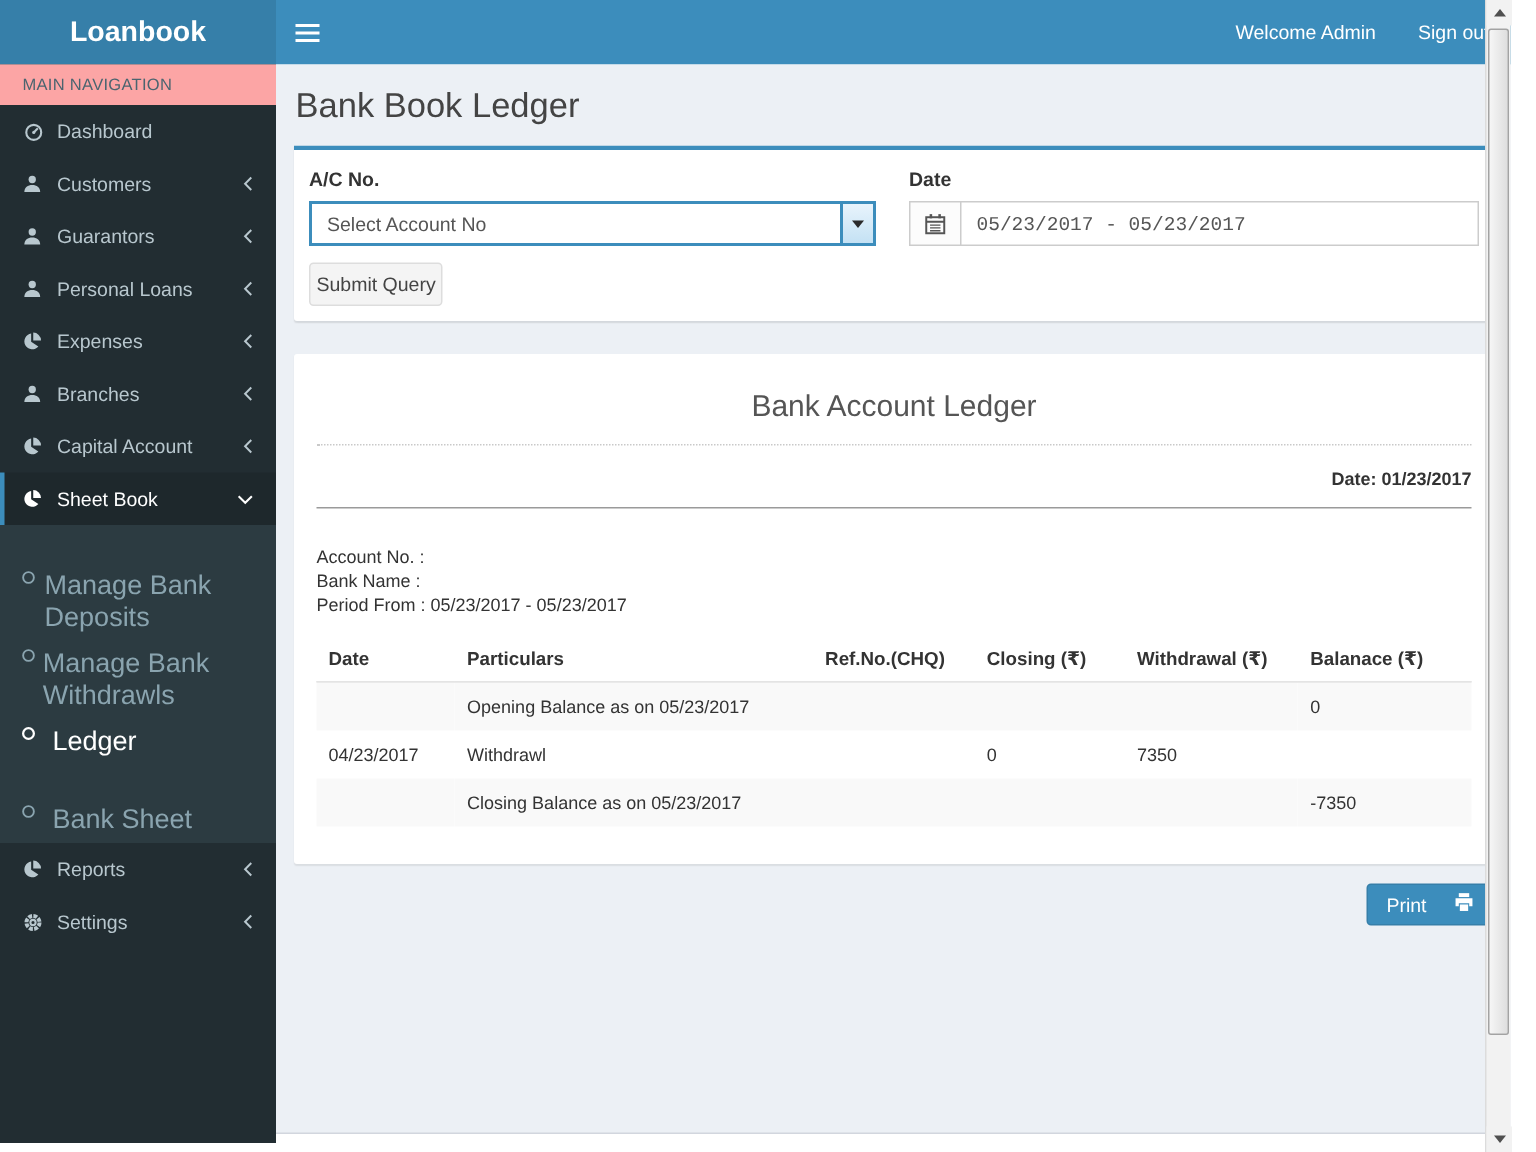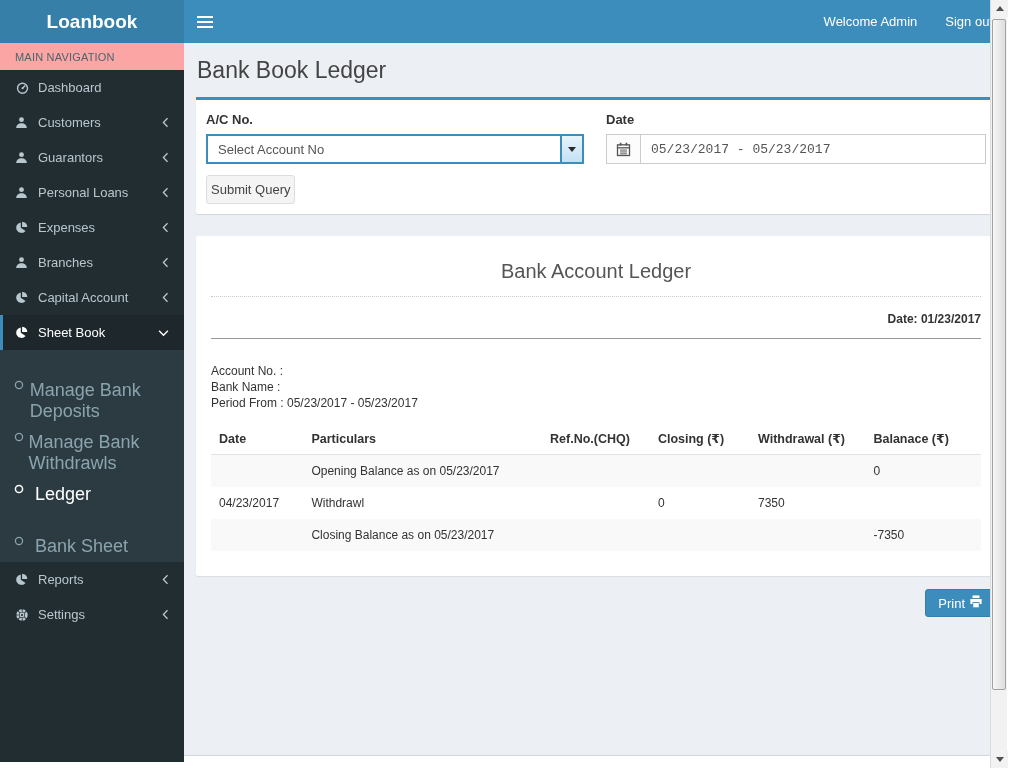--- a/index.html
+++ b/index.html
@@ -78,21 +78,21 @@
   .meta-line { font-size:12px; color:#333; line-height:16px; }
   table.ledger { width:100%; border-collapse:collapse; margin-top:12px; font-size:12px; color:#333; }
   table.ledger th { text-align:left; font-weight:bold; padding:8px; font-size:12.5px;
           border-bottom:1px solid #e4e4e4; }
   table.ledger td { padding:9px 8px; }
   tr.striped { background:#f9f9f9; }
 
   .print-row { display:flex; justify-content:flex-end; margin-top:13px; }
   .btn-print { background:#3c8dbc; border:1px solid #367fa9; color:#fff; font-size:13px;
           padding:5px 12px; border-radius:3px; cursor:pointer; display:flex;
-          align-items:center; gap:4px; font-family:inherit; }
+          align-items:center; gap:18px; font-family:inherit; }
 
   
   .scrollbar { position:absolute; right:0; top:0; width:17px; height:768px;
           background:#f2f2f2; border-left:1px solid #dcdcdc; }
   .sb-btn { position:absolute; left:0; width:17px; height:17px; background:#f2f2f2;
           display:flex; align-items:center; justify-content:center; cursor:pointer; }
   .sb-btn.up { top:0; } .sb-btn.down { bottom:0; }
   .tri-up { width:0; height:0; border-left:4px solid transparent; border-right:4px solid transparent;
           border-bottom:5px solid #505050; }
   .tri-down { width:0; height:0; border-left:4px solid transparent; border-right:4px solid transparent;

